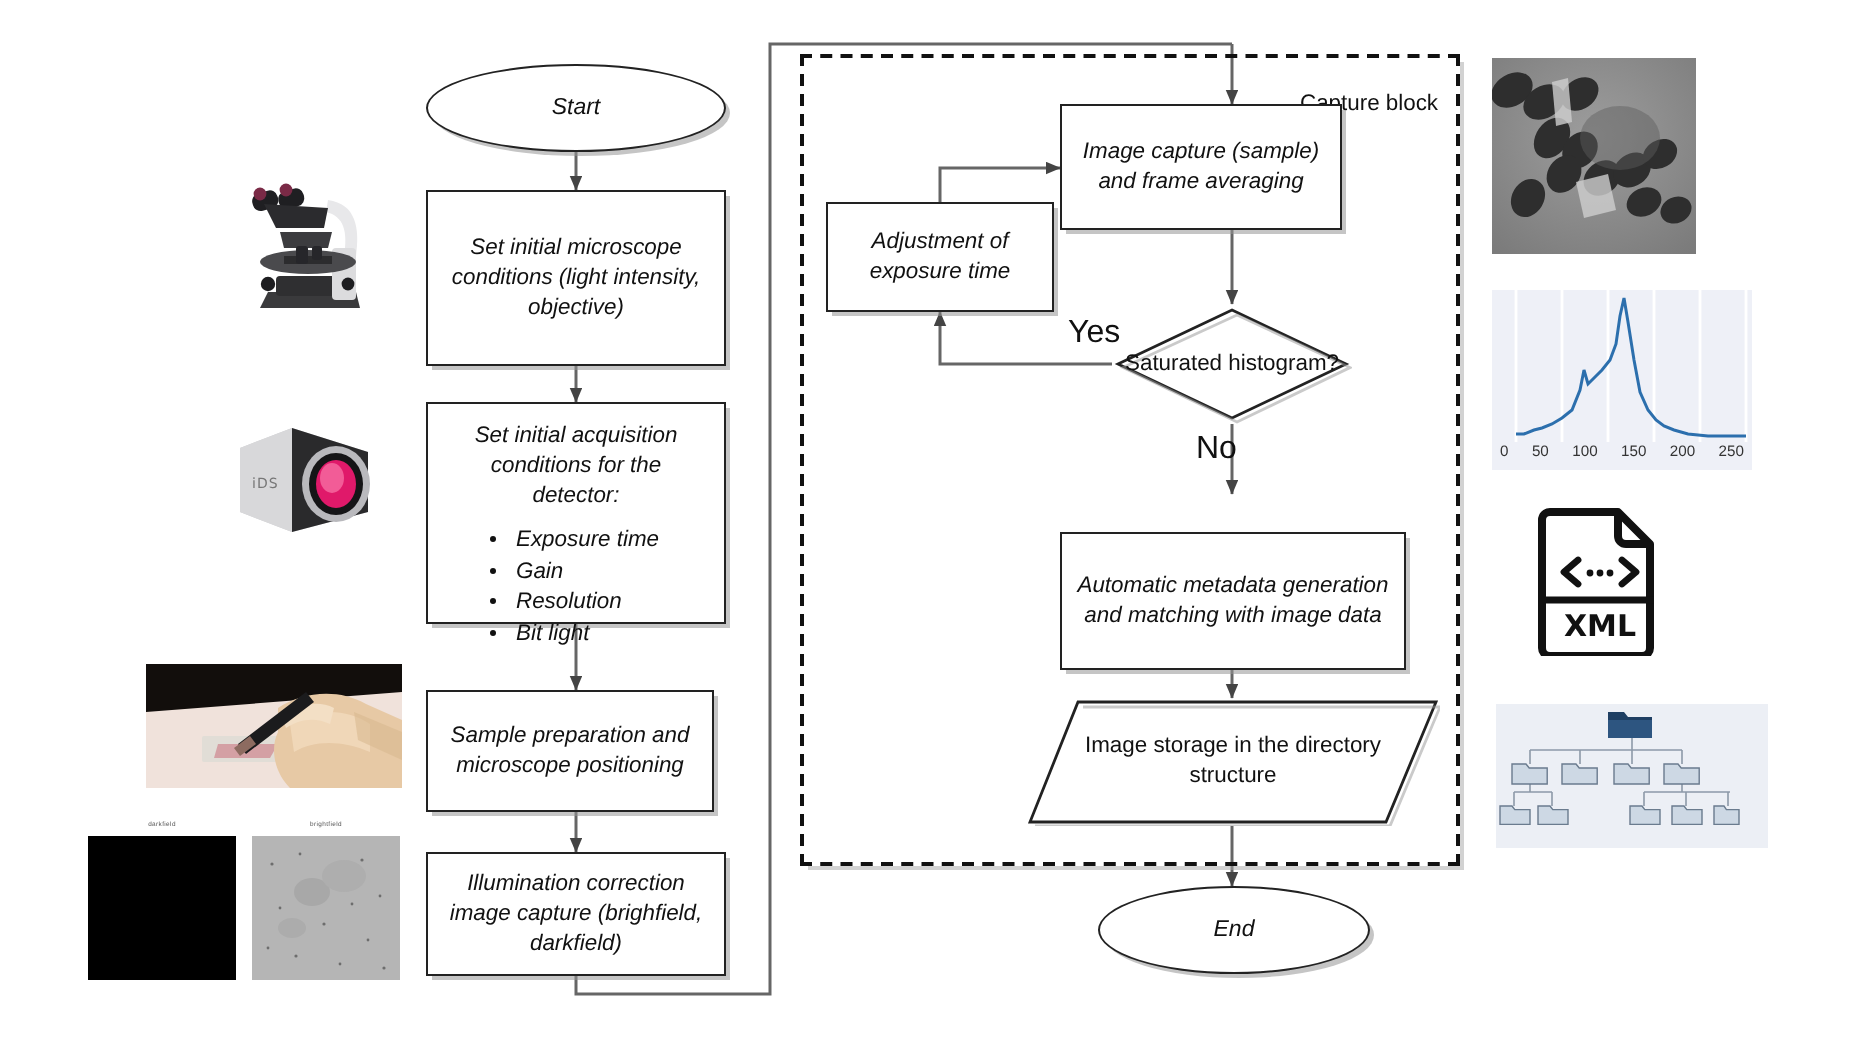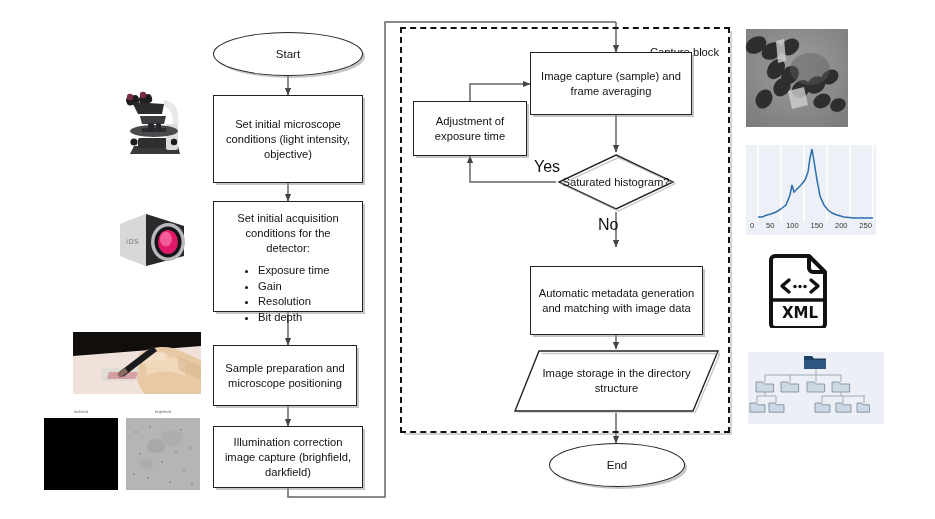--- a/index.html
+++ b/index.html
@@ -19,20 +19,21 @@
     background:#ffffff;
     border:1.4px solid #222;
     box-shadow:2.5px 2.5px 0 -0.5px rgba(150,150,150,0.55);
     display:flex;
     align-items:center;
     justify-content:center;
     text-align:center;
     color:#111;
     font-size:11.2px;
     line-height:15px;
+    font-style:italic;
   }
   .node .txt{padding:0 6px;}
   .terminator{border-radius:50%;}
   .terminator .txt{font-size:11.5px;}
 
   
   .parallelogram{
     position:absolute;
     box-sizing:border-box;
     display:flex;align-items:center;justify-content:center;
@@ -157,33 +158,33 @@
   <div class="node" style="left:213px;top:95px;width:150px;height:88px;">
     <span class="txt">Set initial microscope conditions (light intensity, objective)</span>
   </div>
 
   <div class="node listbox" style="left:213px;top:201px;width:150px;height:111px;">
     <div class="head">Set initial acquisition conditions for the detector:</div>
     <ul>
       <li>Exposure time</li>
       <li>Gain</li>
       <li>Resolution</li>
-      <li>Bit depth</li>
+      <li>Bit light</li>
     </ul>
   </div>
 
   <div class="node" style="left:213px;top:345px;width:144px;height:61px;">
     <span class="txt">Sample preparation and microscope positioning</span>
   </div>
 
   <div class="node" style="left:213px;top:426px;width:150px;height:62px;">
     <span class="txt">Illumination correction image capture (brighfield, darkfield)</span>
   </div>
 
-  <div class="node" style="left:530px;top:52px;width:162px;height:63px;">
+  <div class="node" style="left:530px;top:52px;width:141px;height:63px;">
     <span class="txt">Image capture (sample) and frame averaging</span>
   </div>
 
   <div class="node" style="left:413px;top:101px;width:114px;height:55px;">
     <span class="txt">Adjustment of exposure time</span>
   </div>
 
   <div class="diamond" style="left:556px;top:152px;width:120px;height:60px;">
     <svg width="120" height="60" viewBox="0 0 120 60">
       <path d="M60,3 L117,30 L60,57 L3,30 Z" fill="#ffffff" stroke="#222" stroke-width="1.4"></path>

